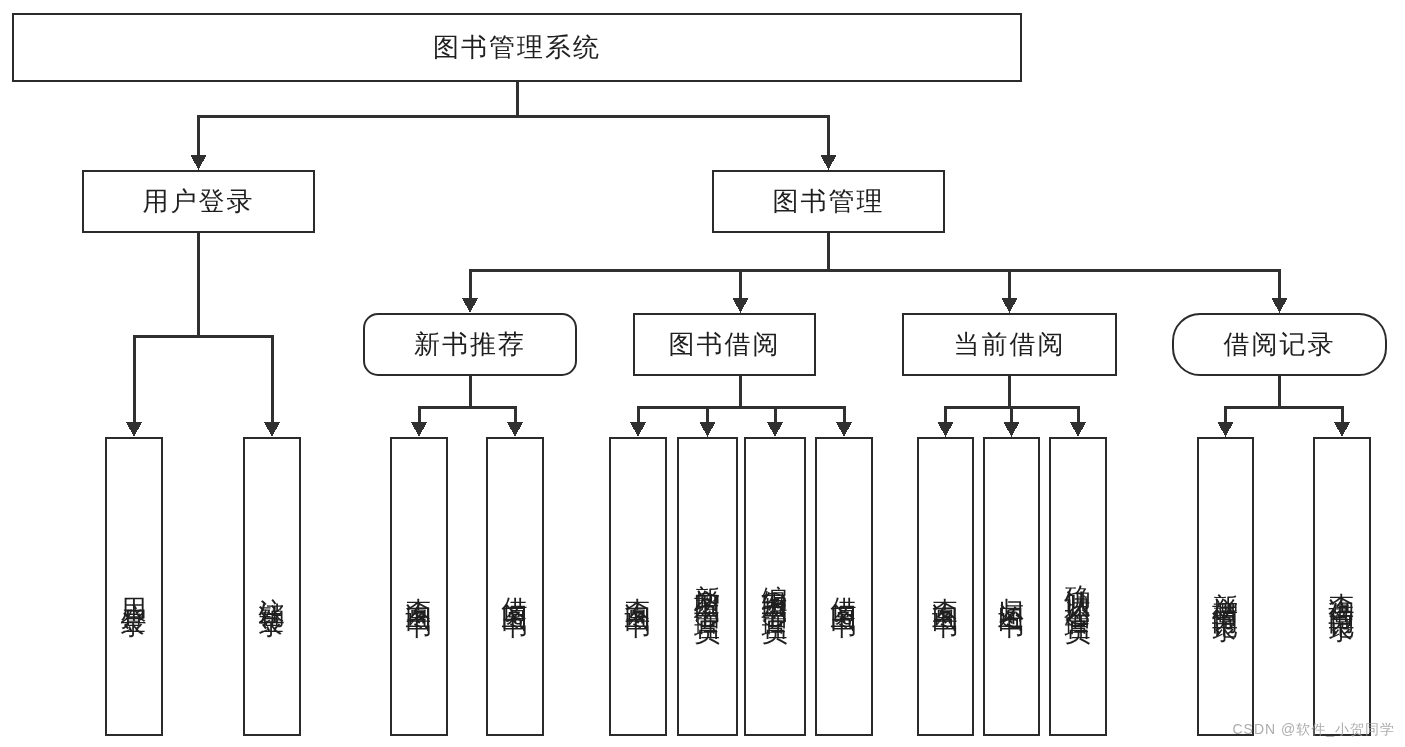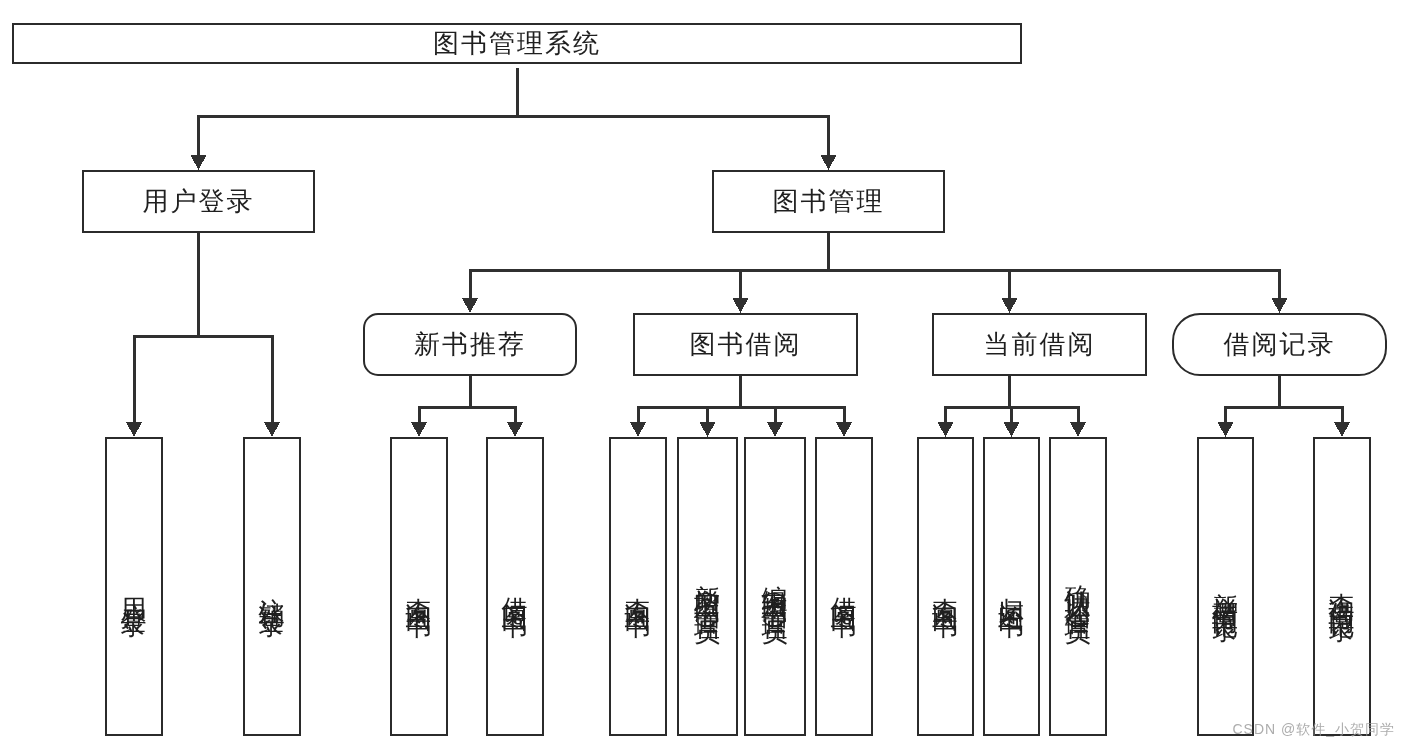--- a/index.html
+++ b/index.html
@@ -146,28 +146,28 @@
     <g>
       <line x1="1279.5" y1="376" x2="1279.5" y2="408.5"></line>
       <line x1="1224" y1="407" x2="1343.5" y2="407"></line>
       <line x1="1225.5" y1="407" x2="1225.5" y2="423"></line>
       <polygon points="1225.5,437 1217.5,422 1233.5,422"></polygon>
       <line x1="1342" y1="407" x2="1342" y2="423"></line>
       <polygon points="1342,437 1334,422 1350,422"></polygon>
     </g>
   </svg>
 
-  <div class="hbox" style="left:12px; top:23px; width:1010px; height:41px;">图书管理系统</div>
+  <div class="hbox" style="left:12px; top:13px; width:1010px; height:69px;">图书管理系统</div>
 
   <div class="hbox" style="left:82px; top:170px; width:233px; height:63px;">用户登录</div>
   <div class="hbox" style="left:712px; top:170px; width:233px; height:63px;">图书管理</div>
 
   <div class="hbox" style="left:363px; top:313px; width:214px; height:63px;border-radius:15px;">新书推荐</div>
-  <div class="hbox" style="left:633px; top:313px; width:225px; height:63px;">图书借阅</div>
-  <div class="hbox" style="left:902px; top:313px; width:215px; height:63px;margin-left:30px;">当前借阅</div>
+  <div class="hbox" style="left:633px; top:313px; width:183px; height:63px;">图书借阅</div>
+  <div class="hbox" style="left:902px; top:313px; width:215px; height:63px;">当前借阅</div>
   <div class="hbox" style="left:1172px; top:313px; width:215px; height:63px;border-radius:28px;">借阅记录</div>
 
   <div class="vbox" style="left:105px; top:437px; width:58px; height:299px;">
     <span>用户登录</span>
   </div>
   <div class="vbox" style="left:243px; top:437px; width:58px; height:299px;">
     <span>注销登录</span>
   </div>
 
   <div class="vbox" style="left:390px; top:437px; width:58px; height:299px;">

